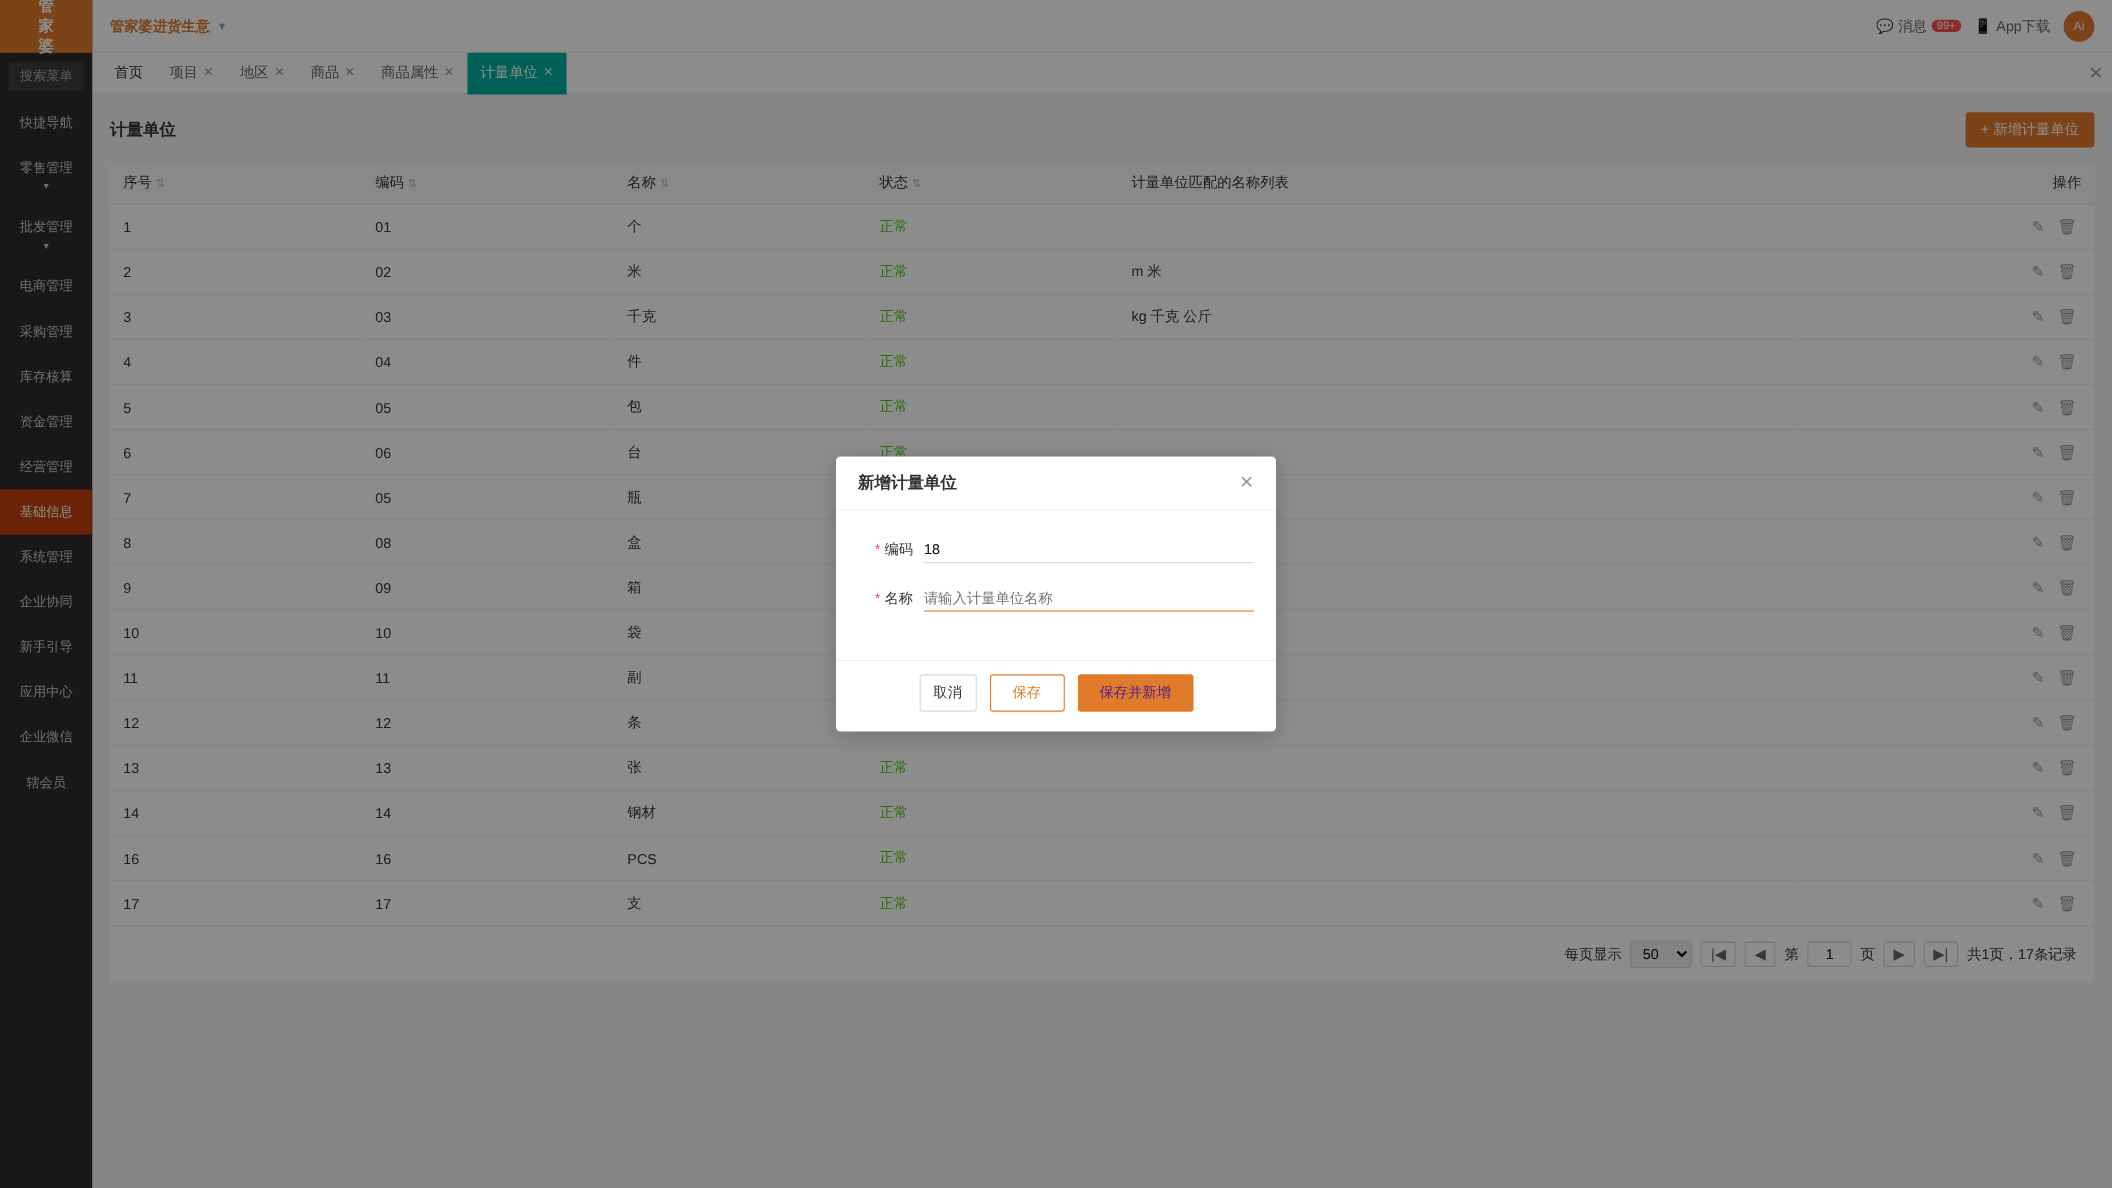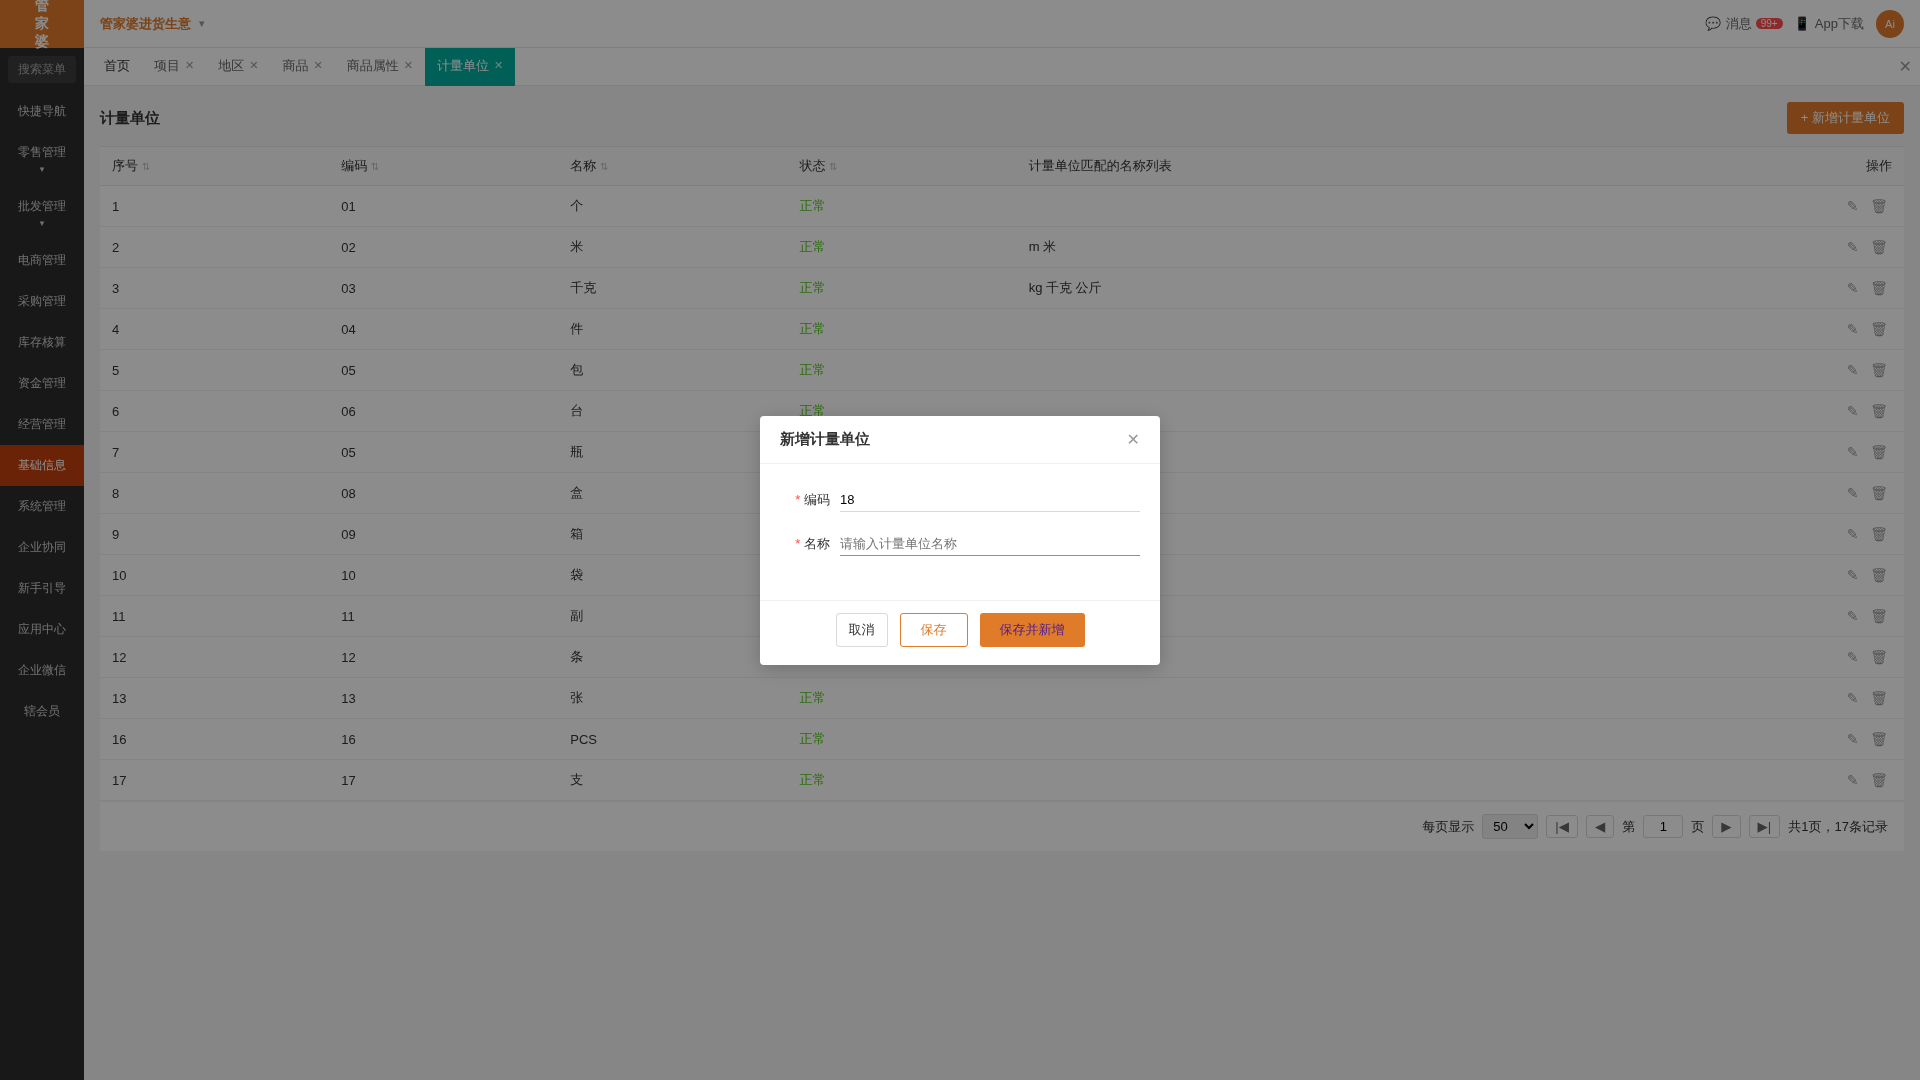--- a/index.html
+++ b/index.html
@@ -340,20 +340,31 @@
       <td>13</td>
       <td>张</td>
       <td><span class="status-normal">正常</span></td>
       <td></td>
       <td style="text-align:right;">
         <button class="action-btn" title="编辑">✎</button>
         <button class="action-btn" title="删除">🗑</button>
       </td>
     </tr>
             <tr>
+      <td>14</td>
+      <td>14</td>
+      <td>钢材</td>
+      <td><span class="status-normal">正常</span></td>
+      <td></td>
+      <td style="text-align:right;">
+        <button class="action-btn" title="编辑">✎</button>
+        <button class="action-btn" title="删除">🗑</button>
+      </td>
+    </tr>
+            <tr>
       <td>16</td>
       <td>16</td>
       <td>PCS</td>
       <td><span class="status-normal">正常</span></td>
       <td></td>
       <td style="text-align:right;">
         <button class="action-btn" title="编辑">✎</button>
         <button class="action-btn" title="删除">🗑</button>
       </td>
     </tr>

